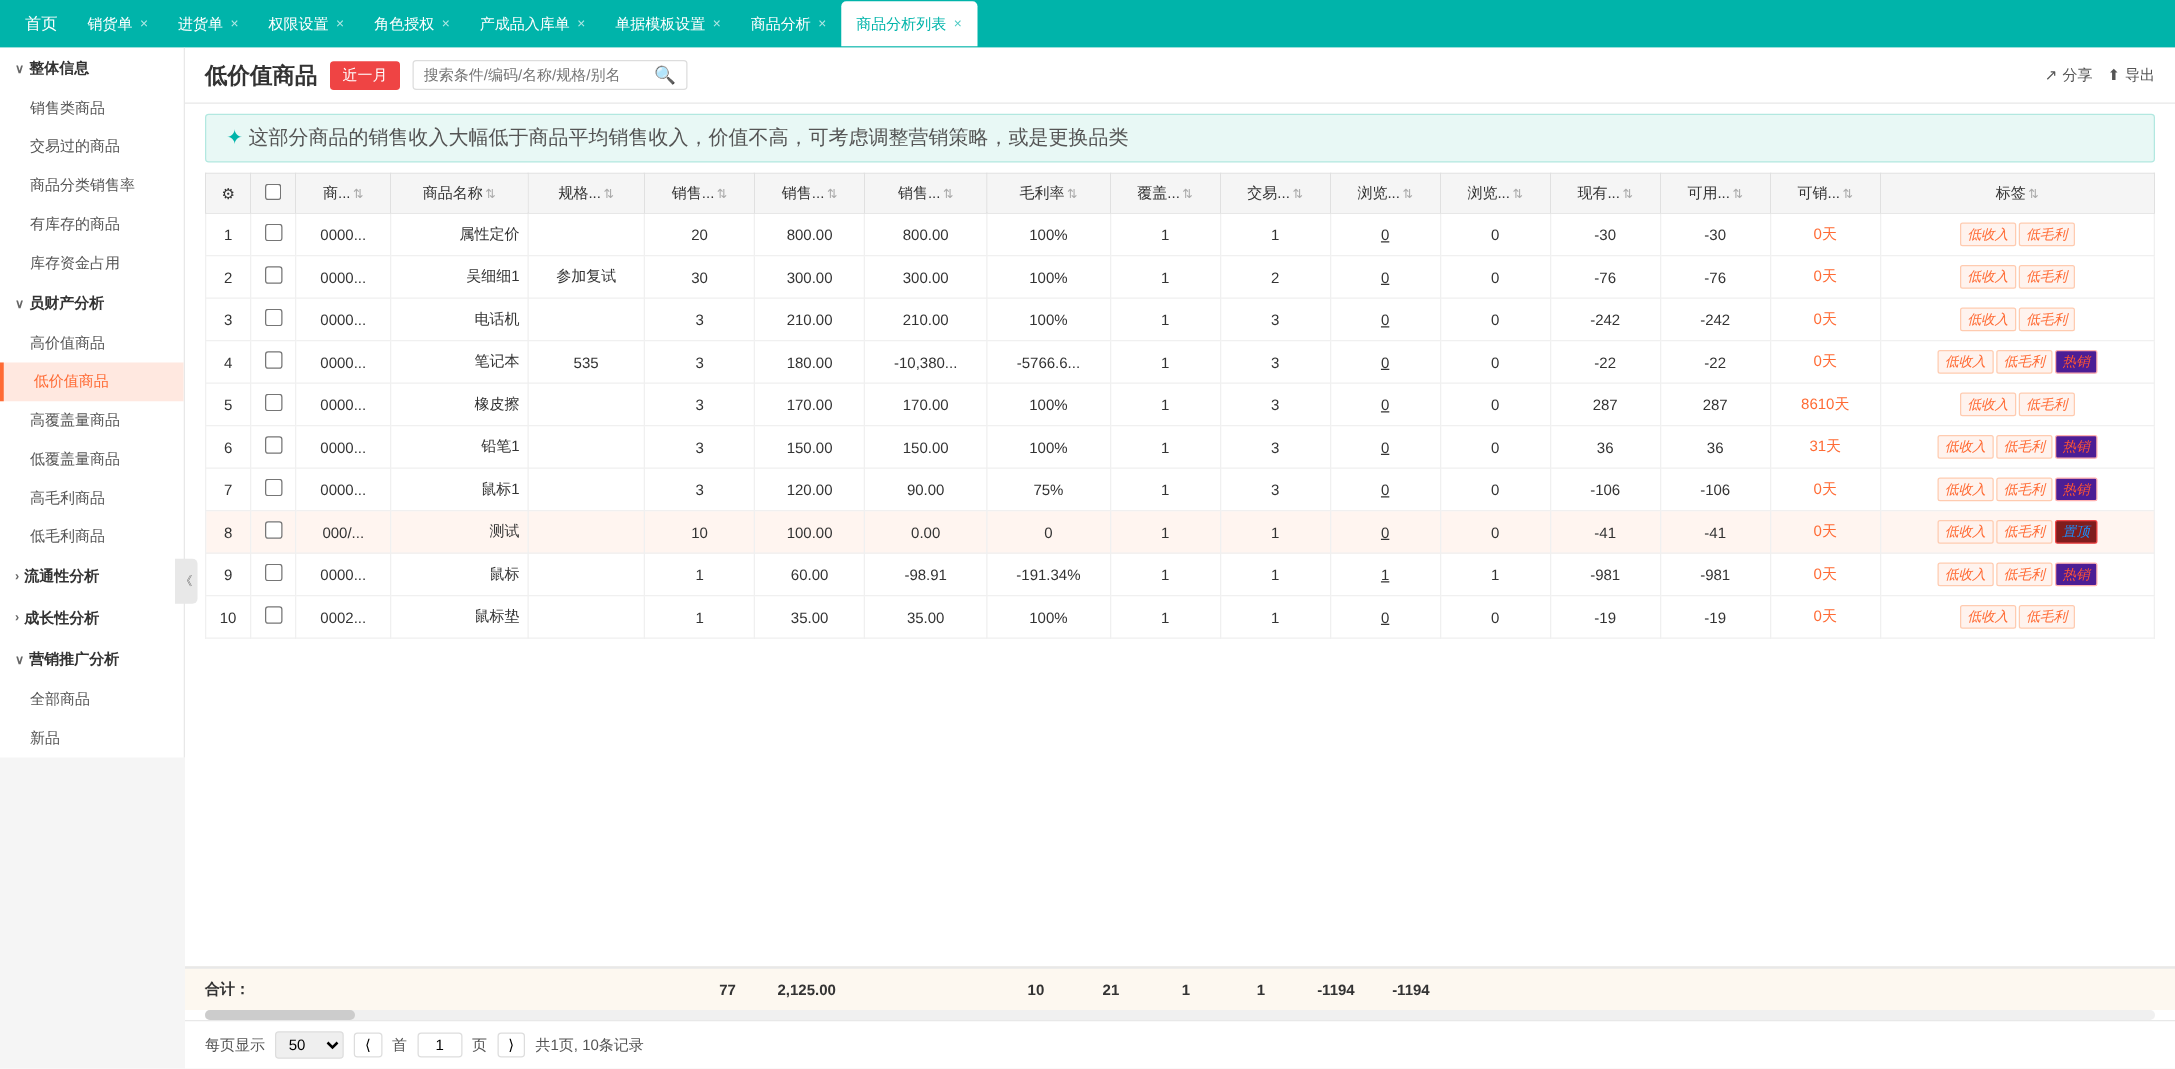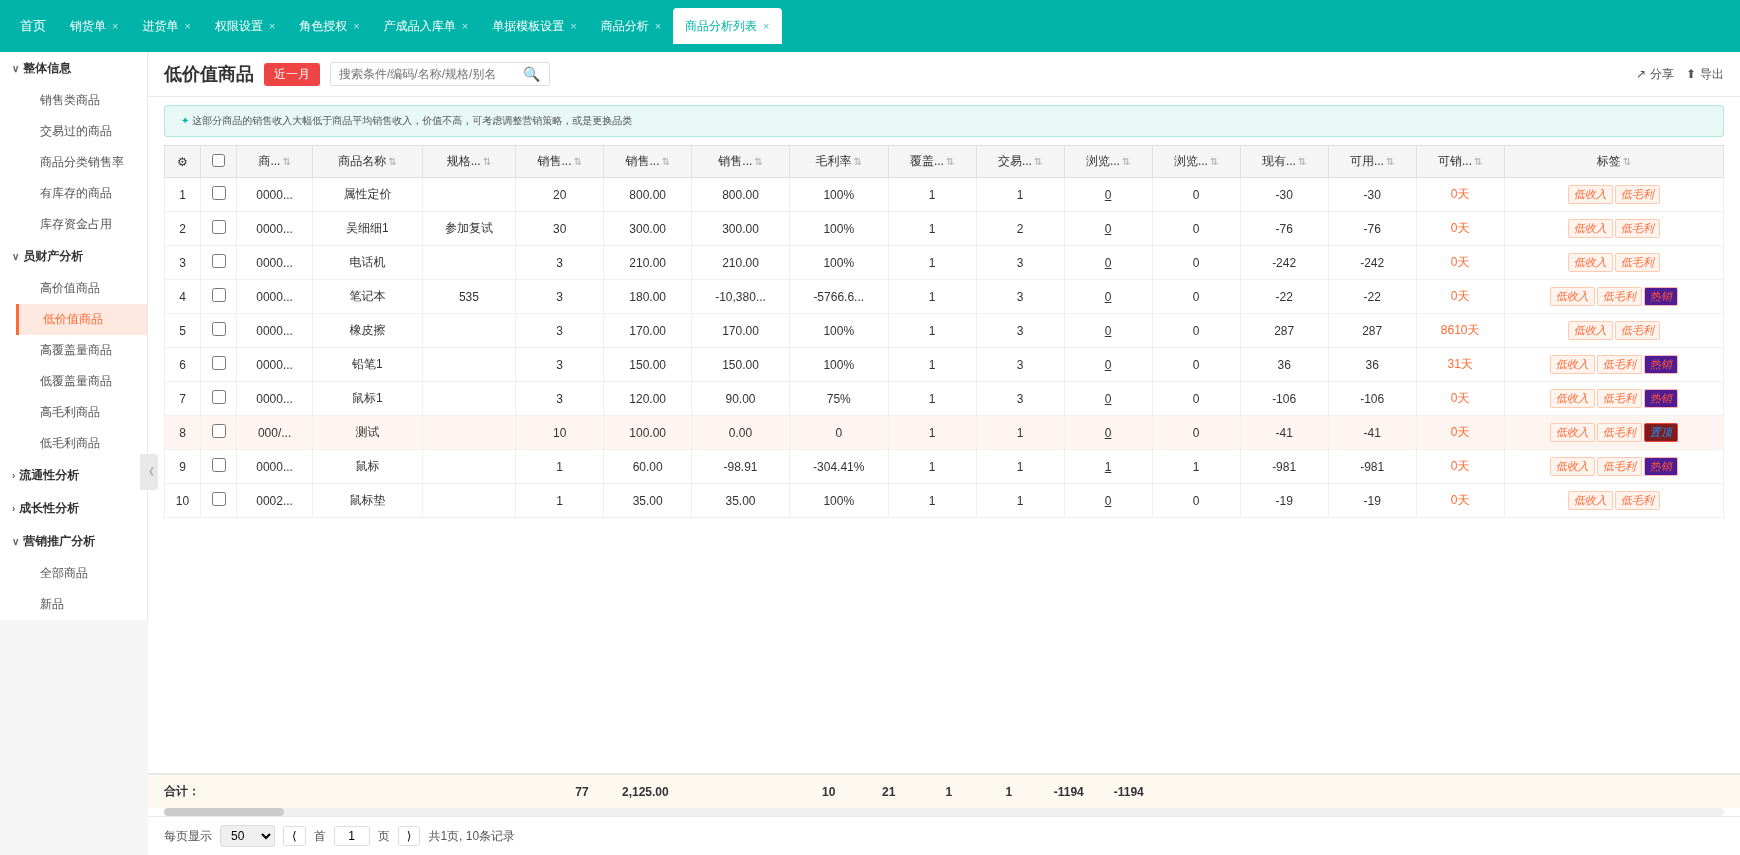--- a/index.html
+++ b/index.html
@@ -3,21 +3,21 @@
   <meta charset="utf-8">
   <style>
     * { box-sizing: border-box; margin: 0; padding: 0; font-family: 'Microsoft YaHei', Arial, sans-serif; font-size: 12px; }
     body { background: #f5f5f5; overflow: hidden; height: 855px; width: 1740px; display: flex; flex-direction: column; }
 
     
     .top-nav {
       background: #00b4aa;
       display: flex;
       align-items: center;
-      height: 52px;
+      height: 38px;
       padding: 0 8px;
       flex-shrink: 0;
     }
     .nav-item {
       color: #fff;
       padding: 0 12px;
       height: 36px;
       display: flex;
       align-items: center;
       cursor: pointer;
@@ -51,21 +51,20 @@
       font-weight: bold;
       cursor: pointer;
       font-size: 12px;
     }
     .sidebar-section-header .arrow { margin-right: 4px; font-size: 10px; color: #666; }
     .sidebar-item {
       padding: 7px 12px 7px 24px;
       color: #555;
       cursor: pointer;
       font-size: 12px;
-      margin-left: 16px;
     }
     .sidebar-item.active { background: #ffe8e0; color: #ff6b35; border-left: 3px solid #ff6b35; }
 
     
     .content-area {
       flex: 1;
       display: flex;
       flex-direction: column;
       overflow: hidden;
       background: #fff;
@@ -120,21 +119,21 @@
       cursor: pointer;
       font-size: 12px;
     }
 
     
     .notice-bar {
       background: #e8f8f5;
       border: 1px solid #b2e8e0;
       padding: 8px 16px;
       color: #555;
-      font-size: 10px;
+      font-size: 16px;
       margin: 8px 16px;
       border-radius: 3px;
       flex-shrink: 0;
     }
     .notice-bar::before { content: '✦ '; color: #00b4aa; }
 
     
     .table-wrapper {
       flex: 1;
       overflow: auto;
@@ -160,21 +159,21 @@
     thead th .sort-arrows { color: #aaa; font-size: 10px; margin-left: 2px; }
     tbody tr { border-bottom: 1px solid #f0f0f0; }
     tbody tr.highlighted { background: #fff5f0; }
     tbody td {
       border: 1px solid #f0f0f0;
       padding: 7px 6px;
       text-align: center;
       color: #333;
       white-space: nowrap;
     }
-    tbody td.left { text-align: center; }
+    tbody td.left { text-align: right; }
     .tag {
       display: inline-block;
       padding: 1px 5px;
       border-radius: 2px;
       font-size: 11px;
       margin: 0 1px;
       font-style: italic;
     }
     .tag-orange { background: #fff3ee; color: #ff6b35; border: 1px solid #ffcbb0; }
     .tag-red { background: #4c1d95; color: #f53; border: 1px solid #ffb0b0; }
@@ -569,21 +568,21 @@
             </tr>
             <tr>
               <td>9</td>
               <td><input type="checkbox" class="row-checkbox" style=""></td>
               <td>0000...</td>
               <td class="left">鼠标</td>
               <td></td>
               <td>1</td>
               <td>60.00</td>
               <td>-98.91</td>
-              <td>-304.41%</td>
+              <td>-191.34%</td>
               <td>1</td>
               <td>1</td>
               <td><span class="underline-link">1</span></td>
               <td>1</td>
               <td>-981</td>
               <td>-981</td>
               <td class="orange-text">0天</td>
               <td><span class="tag tag-orange">低收入</span><span class="tag tag-orange">低毛利</span><span class="tag tag-red">热销</span></td>
             </tr>
             <tr>

